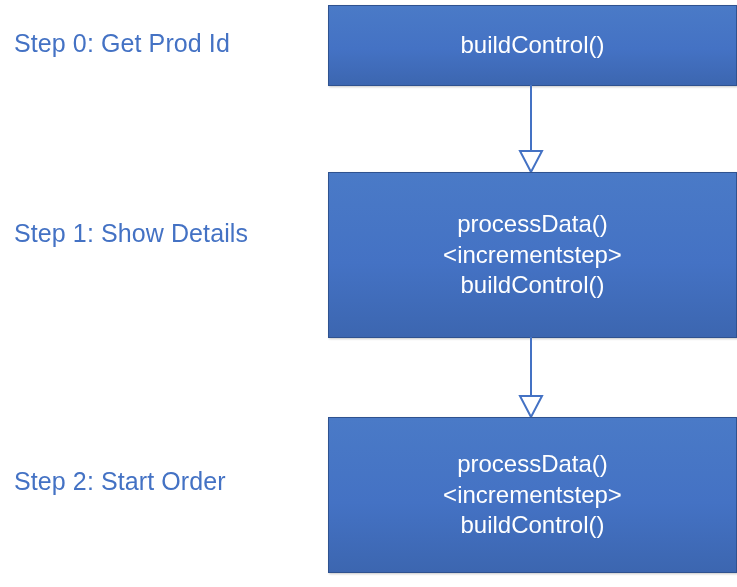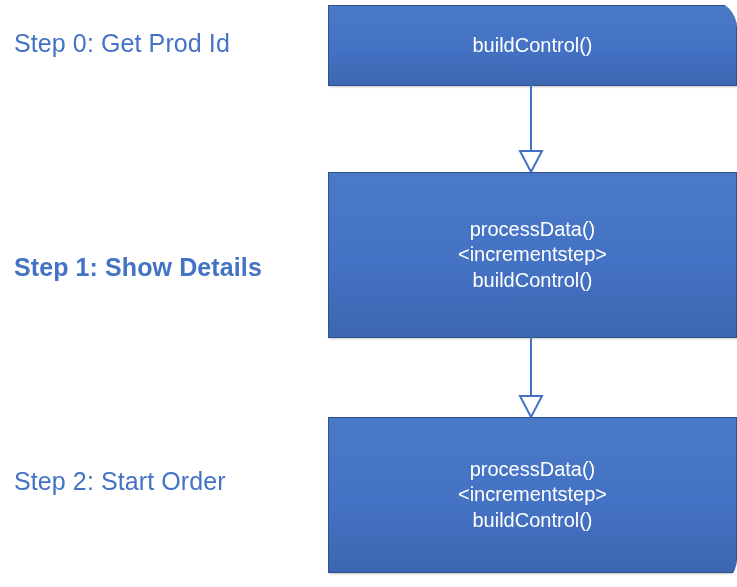--- a/index.html
+++ b/index.html
@@ -9,49 +9,48 @@
   }
   body {
     font-family: "Liberation Sans", sans-serif;
   }
   #canvas {
     position: relative;
     width: 737px;
     height: 587px;
     overflow: hidden;
     background: #ffffff;
-    border-radius: 28px;
   }
 
   
   .step-label {
     position: absolute;
     left: 14px;
     width: 300px;
     color: #4472C4;
     font-size: 25px;
     font-weight: 400;
     letter-spacing: 0.1px;
     line-height: 1.1;
     white-space: nowrap;
   }
   #label-0 { top: 30px; }
-  #label-1 { top: 254px; font-weight: bold; }
+  #label-1 { top: 220px; }
   #label-2 { top: 468px; }
 
   
   .proc-box {
     position: absolute;
     left: 328px;
     width: 409px;
     box-sizing: border-box;
     border: 1px solid #2F528F;
     background: linear-gradient(to bottom, #4A7AC7 0%, #4472C4 55%, #3C66B0 100%);
     color: #ffffff;
-    font-size: 20px;
+    font-size: 24px;
     line-height: 1.28;
     text-align: center;
     display: flex;
     flex-direction: column;
     align-items: center;
     justify-content: center;
     box-shadow: 1px 1px 2px rgba(0,0,0,0.22);
   }
   .proc-line {
     display: block;

